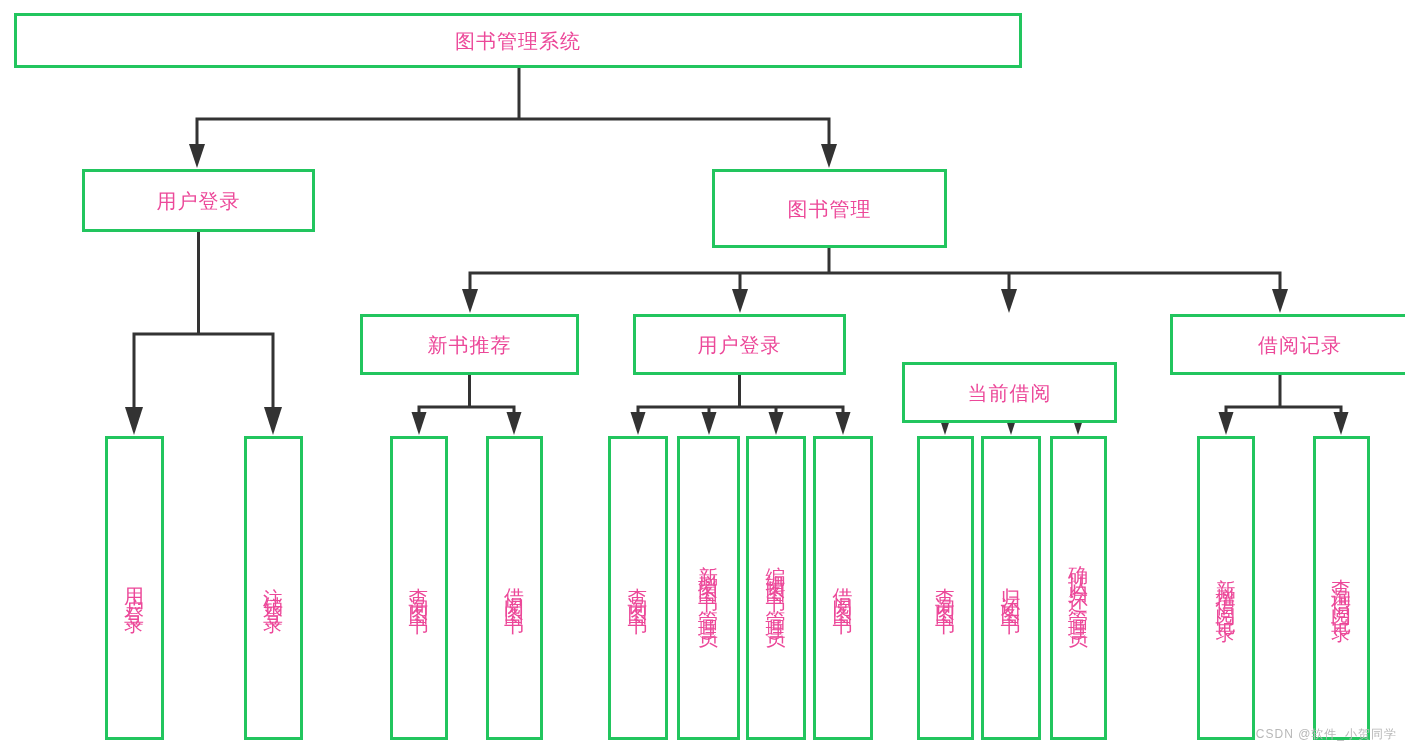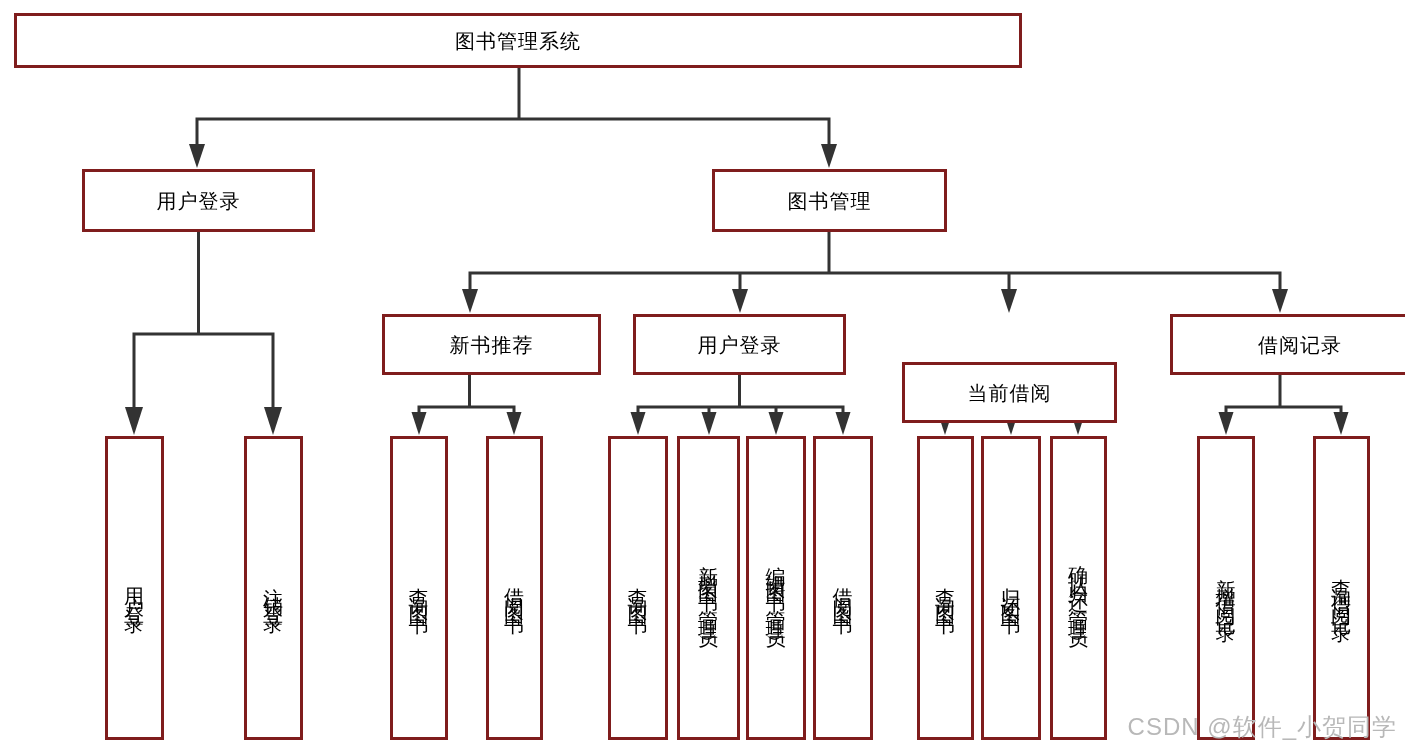--- a/index.html
+++ b/index.html
@@ -19,43 +19,43 @@
     position: absolute;
     left: 0;
     top: 0;
     width: 1405px;
     height: 747px;
     pointer-events: none;
   }
   .box {
     position: absolute;
     box-sizing: border-box;
-    border: 3px solid #7f1d1d;
+    border: 3px solid #22c55e;
     background: #ffffff;
     display: flex;
     align-items: center;
     justify-content: center;
-    color: #000000;
+    color: #ec4899;
     font-size: 20px;
     line-height: 1;
   }
   .box.h {
     letter-spacing: 1px;
   }
   .box.v {
     writing-mode: vertical-rl;
     text-orientation: mixed;
     letter-spacing: 9px;
     padding-top: 4px;
   }
   
   .root-box       { left: 14px;   top: 13px;  width: 1008px; height: 55px; }
   .l2-user        { left: 82px;   top: 169px; width: 233px;  height: 63px; }
-  .l2-mgmt        { left: 712px;  top: 169px; width: 235px;  height: 63px; }
-  .l3-rec         { left: 360px;  top: 314px; width: 219px;  height: 61px; margin-left: 22px; }
+  .l2-mgmt        { left: 712px;  top: 169px; width: 235px;  height: 79px; }
+  .l3-rec         { left: 360px;  top: 314px; width: 219px;  height: 61px; }
   .l3-borrow      { left: 633px;  top: 314px; width: 213px;  height: 61px; }
   .l3-current     { left: 902px;  top: 314px; width: 215px;  height: 61px; margin-top: 48px; }
   .l3-records     { left: 1170px; top: 314px; width: 260px;  height: 61px; }
   
   .leaf { top: 436px; height: 304px; }
   .leaf-1  { left: 105px;  width: 59px; }
   .leaf-2  { left: 244px;  width: 59px; }
   .leaf-3  { left: 390px;  width: 58px; }
   .leaf-4  { left: 486px;  width: 57px; }
   .leaf-5  { left: 608px;  width: 60px; }
@@ -64,21 +64,21 @@
   .leaf-8  { left: 813px;  width: 60px; }
   .leaf-9  { left: 917px;  width: 57px; }
   .leaf-10 { left: 981px;  width: 60px; }
   .leaf-11 { left: 1050px; width: 57px; }
   .leaf-12 { left: 1197px; width: 58px; }
   .leaf-13 { left: 1313px; width: 57px; }
   .watermark {
     position: absolute;
     right: 8px;
     bottom: 4px;
-    font-size: 24px;
+    font-size: 12px;
     color: #b8b8b8;
     letter-spacing: 1px;
     white-space: nowrap;
   }
 </style>
 </head>
 <body>
 
 <div class="canvas">
 

